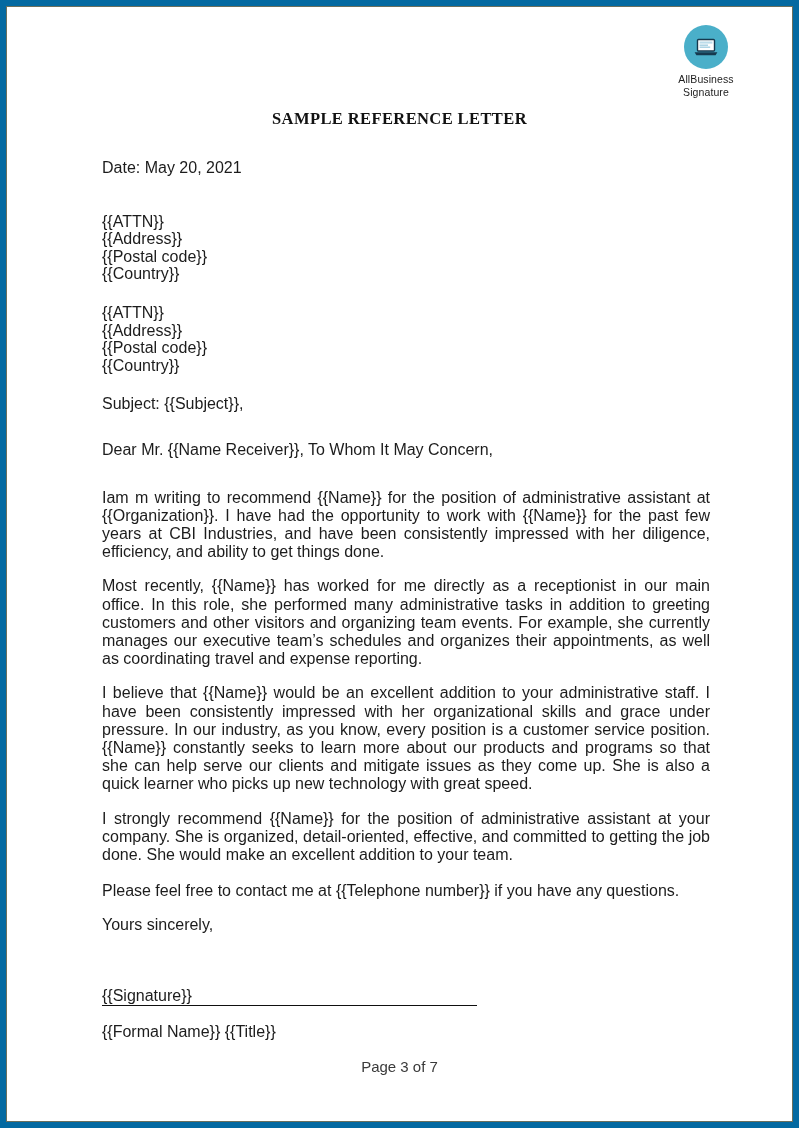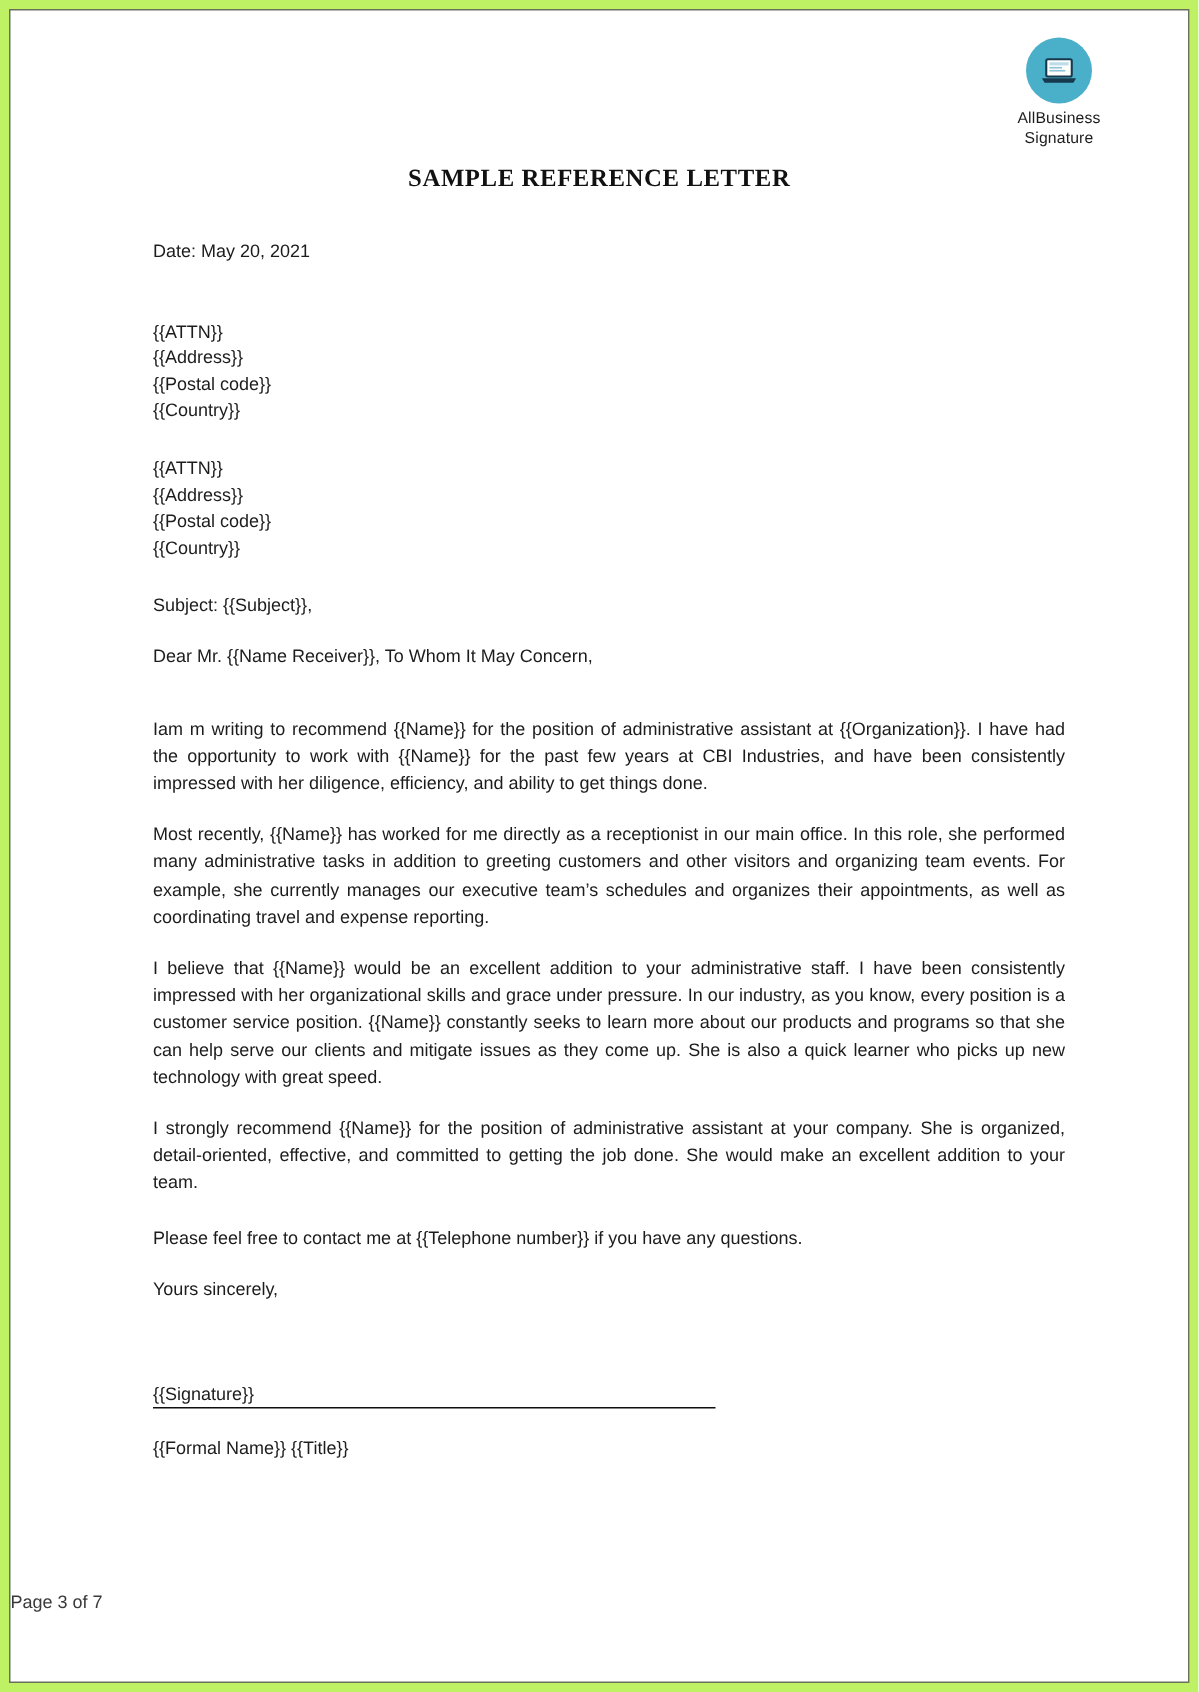--- a/index.html
+++ b/index.html
@@ -7,21 +7,21 @@
     padding: 0;
     background: #ffffff;
   }
   body {
     font-family: "Liberation Sans", sans-serif;
   }
   .page {
     position: relative;
     width: 799px;
     height: 1128px;
-    background: #bef264;
+    background: #0369a1;
     box-sizing: border-box;
     padding: 6px;
     overflow: hidden;
   }
   .page-inner {
     position: relative;
     width: 100%;
     height: 100%;
     background: #ffffff;
     border: 1px solid #6b6f5c;
@@ -72,33 +72,33 @@
     font-family: Liberation Serif, serif;
   }
 
   
   .letter {
     position: absolute;
     left: 95px;
     top: 152px;
     width: 608px;
     color: #1c1c1c;
-    font-size: 12px;
+    font-size: 16px;
   }
   .line-block {
     line-height: 17.6px;
   }
   .date-line {
     margin-bottom: 36px;
   }
   .addr-block {
     margin-bottom: 21px;
   }
   .subject-line {
-    margin-bottom: 16px;
+    margin-bottom: 28px;
   }
   .salutation-line {
     margin-bottom: 30px;
   }
   .para {
     text-align: justify;
     line-height: 18.2px;
     margin-bottom: 16px;
   }
   .para:last-of-type {
@@ -125,21 +125,22 @@
   .formal-name-line {
     line-height: 18.2px;
   }
 
   
   .footer {
     position: absolute;
     bottom: 46px;
     left: 0;
     width: 100%;
-    font-size: 12px;
+    text-align: center;
+    font-size: 15px;
     color: #3a3a3a;
   }
 </style>
 </head>
 <body>
 
 <div class="page">
   <div class="page-inner">
 
     <div class="logo-block">

